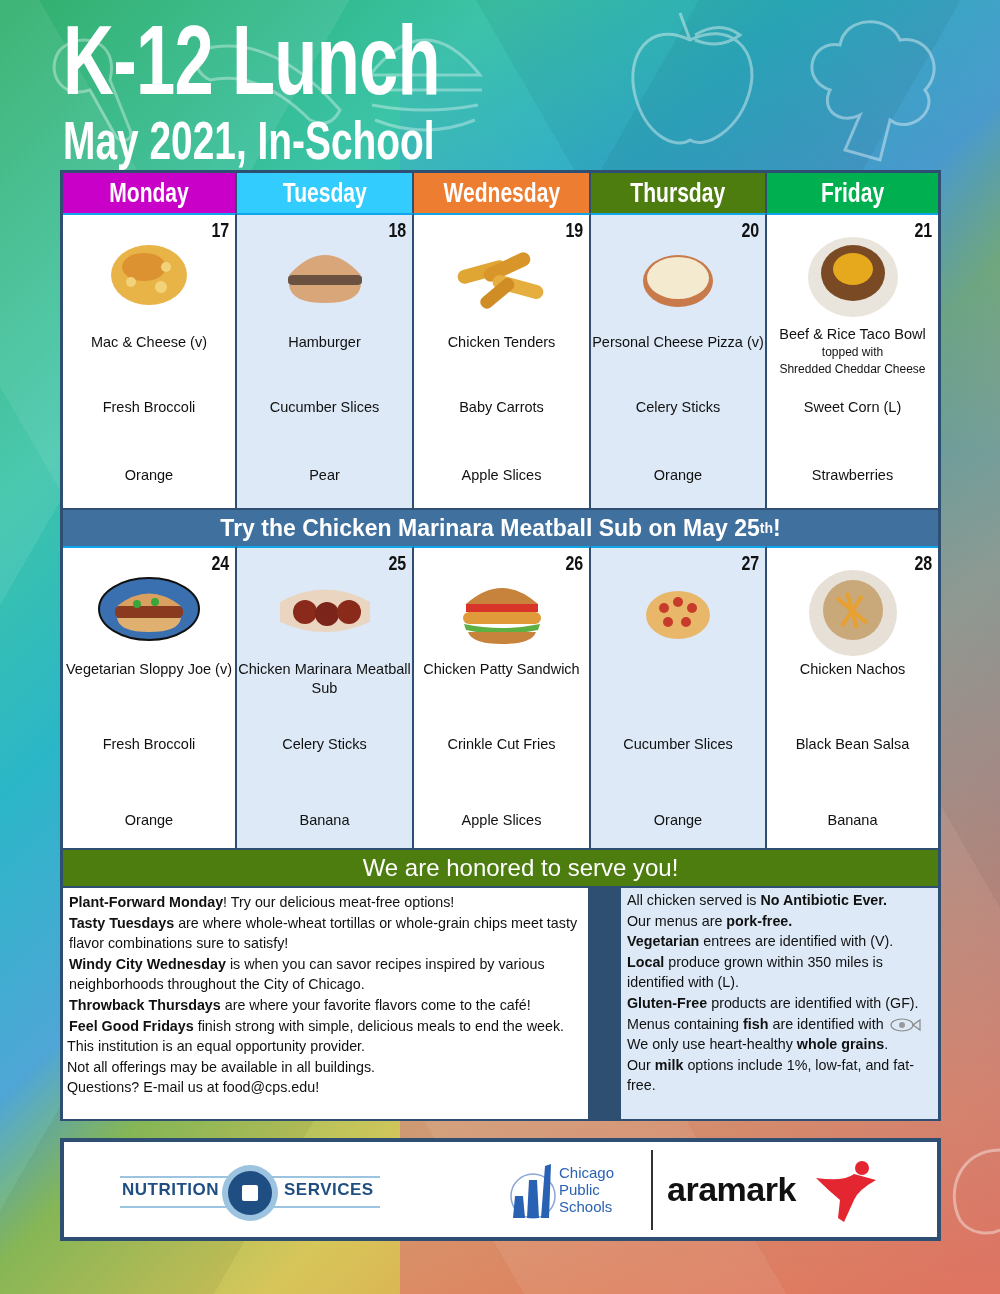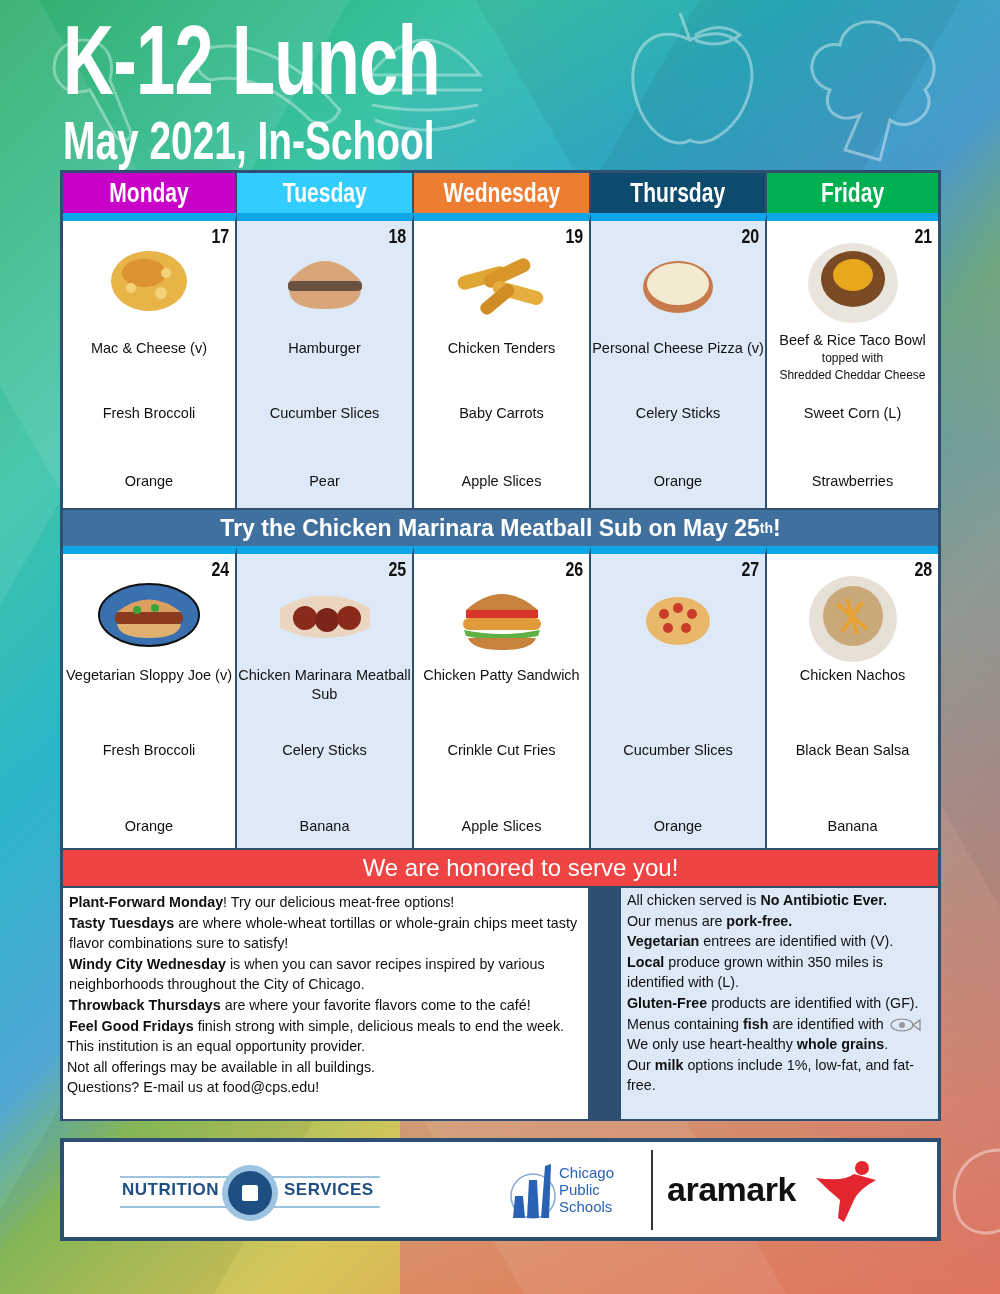--- a/index.html
+++ b/index.html
@@ -41,21 +41,21 @@
     background: #2f4f72; border: 3px solid #2f4f72;
   }
   .row { display: flex; border-radius: 16px; }
   .dayhdr {
     height: 40px; display: flex; align-items: center; justify-content: center;
     color: #fff; font-weight: 700; font-size: 27px;
     border-right: 2px solid #2f4f72;
   }
   .dayhdr span { display: inline-block; transform: scaleX(0.78); }
   .cell {
-    position: relative; height: 295px; border-right: 2px solid #2f4f72; border-top: 8px solid #0ea5e9;
+    position: relative; height: 295px; border-right: 2px solid #2f4f72; border-top: 2px solid #0ea5e9;
     text-align: center; font-size: 14.5px; color: #111;
   }
   .cell.alt { background: #dde9f7; }
   .cell.plain { background: #ffffff; }
   .col0 { width: 174px; } .col1 { width: 177px; } .col2 { width: 177px; } .col3 { width: 176px; } .col4 { width: 171px; border-right: none; }
   .date {
     position: absolute; top: 4px; right: 6px; font-size: 20px; font-weight: 700;
     transform: scaleX(0.8); transform-origin: right top;
   }
   .food-img { position: absolute; left: 50%; top: 22px; transform: translateX(-50%); }
@@ -67,21 +67,21 @@
   .w2 .side1 { top: 188px; }
   .w2 .side2 { top: 264px; }
   .w2.cell { height: 302px; }
 
   .banner {
     height: 38px; background: #40709e; color: #fff; display: flex; align-items: center; justify-content: center;
     font-size: 23px; font-weight: 700; border-top: 2px solid #2f4f72;
   }
   .banner sup { font-size: 14px; }
   .banner2 {
-    height: 38px; background: #ef4444; color: #fff; display: flex; align-items: center; justify-content: center;
+    height: 38px; background: #4d7c0f; color: #fff; display: flex; align-items: center; justify-content: center;
     font-size: 24px; border-top: 2px solid #2f4f72; padding-left: 40px;
   }
   .notes { display: flex; border-top: 2px solid #2f4f72; height: 233px; border-radius: 12px; }
   .notes-left {
     width: 527px; background: #fff; padding: 4px 6px; font-size: 14.3px; line-height: 20.6px; color: #111;
     border-right: 2px solid #2f4f72;
   }
   .notes-left p.indent { margin-left: -2px; }
   .notes-right {
     flex: 1; background: #dde9f7; padding: 2px 6px; font-size: 14.3px; line-height: 20.6px; color: #111; margin-left: 31px;
@@ -133,21 +133,21 @@
   <div class="row">
     <div class="dayhdr col0" style="background:#c800c8">
         <span>Monday</span>
       </div>
     <div class="dayhdr col1" style="background:#33ccff">
         <span>Tuesday</span>
       </div>
     <div class="dayhdr col2" style="background:#ed7d31">
         <span>Wednesday</span>
       </div>
-    <div class="dayhdr col3" style="background:#0c4a6e">
+    <div class="dayhdr col3" style="background:#4d7c0f">
         <span>Thursday</span>
       </div>
     <div class="dayhdr col4" style="background:#00b050">
         <span>Friday</span>
       </div>
   </div>
 
   <div class="row">
     <div class="cell plain col0">
       <div class="date">17</div>

